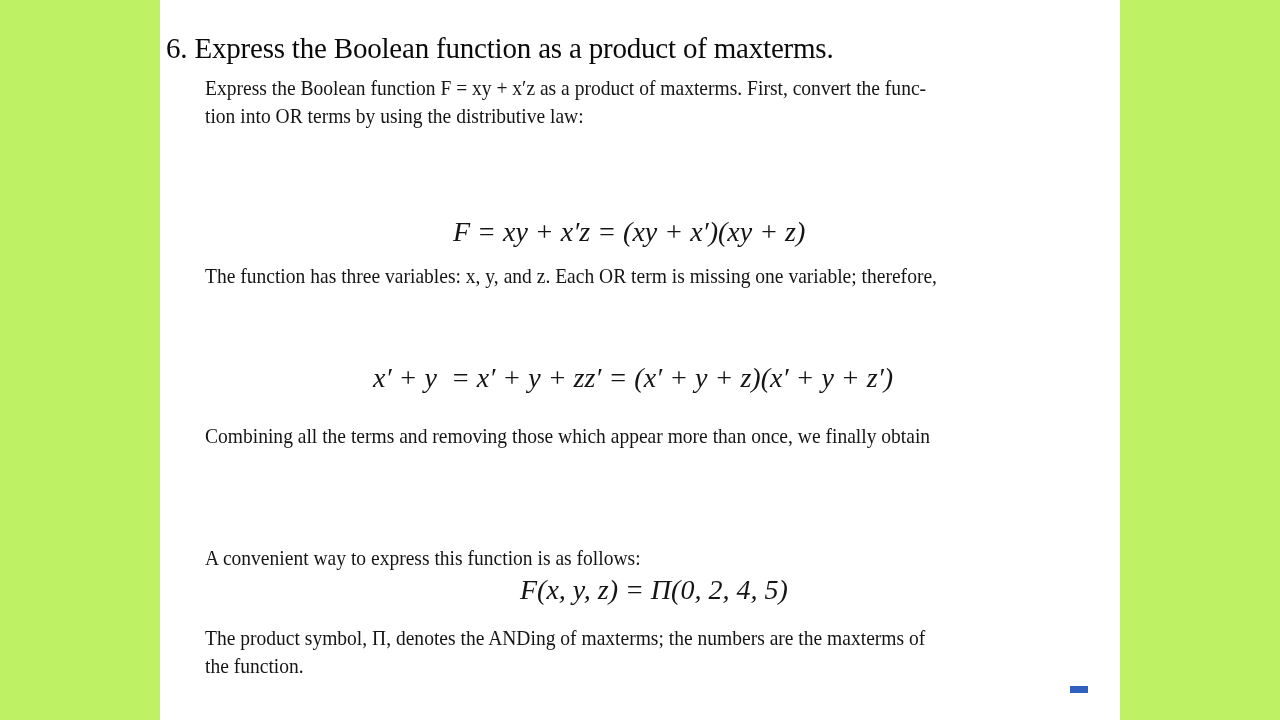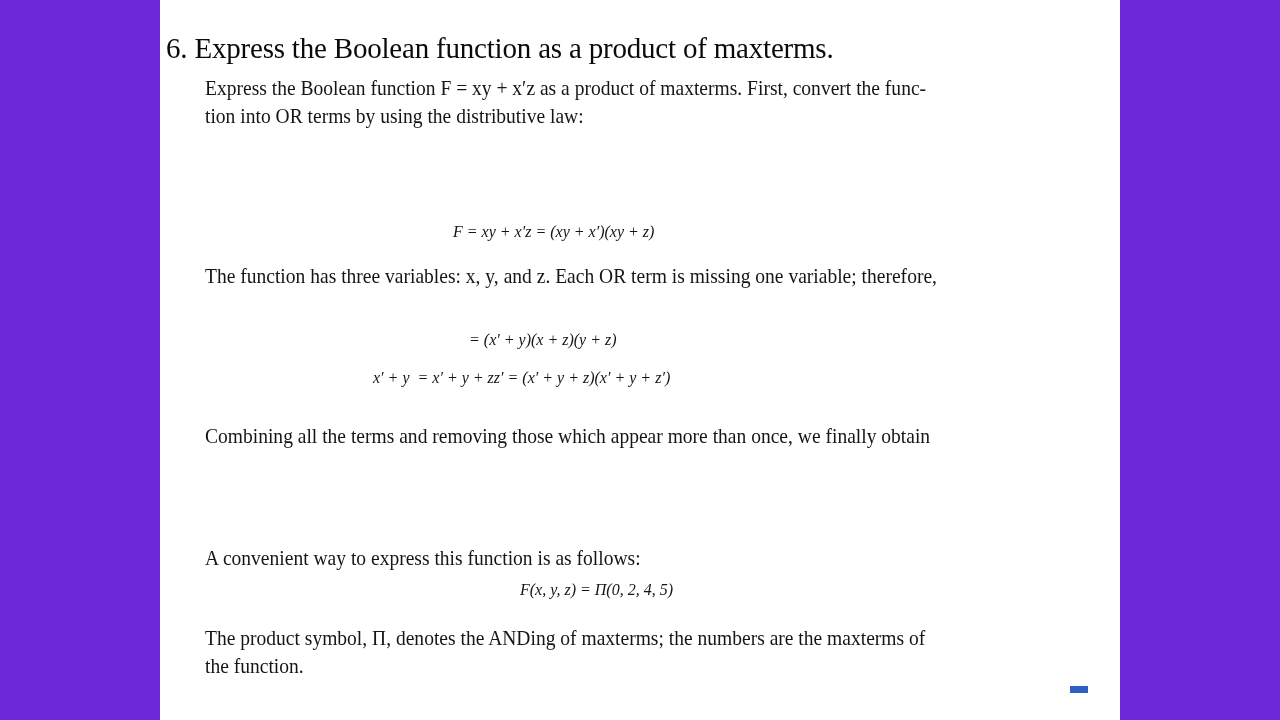--- a/index.html
+++ b/index.html
@@ -7,21 +7,22 @@
       padding: 0;
       width: 1280px;
       height: 720px;
       background: #000000;
       overflow: hidden;
     }
     .stage {
       position: relative;
       width: 1280px;
       height: 720px;
-      background: #6d28d9;
+      background: #bef264;
+      text-align: center;
     }
     .slide {
       position: absolute;
       left: 160px;
       top: 0;
       width: 960px;
       height: 720px;
       background: #ffffff;
       font-family: "Liberation Serif", "DejaVu Serif", serif;
       color: #111;
@@ -40,21 +41,21 @@
       left: 45px;
       font-size: 21px;
       line-height: 28px;
       white-space: nowrap;
       transform: scaleX(0.93);
       transform-origin: left top;
       color: #151515;
     }
     .eq {
       position: absolute;
-      font-size: 16px;
+      font-size: 28px;
       line-height: 36px;
       white-space: pre;
       color: #151515;
     }
     .eq .ln { display: block; }
     i, .it { font-style: italic; }
     .blue-mark {
       position: absolute;
       left: 910px;
       top: 686px;
@@ -69,21 +70,20 @@
 <div class="stage">
   <div class="slide">
 
     <div class="title">6. Express the Boolean function as a product of maxterms.</div>
 
     <div class="para" style="top:74px;">Express the Boolean function F = xy + x′z as a product of maxterms. First, convert the func-</div>
     <div class="para" style="top:102px;">tion into OR terms by using the distributive law:</div>
 
     <div class="eq" style="left:293px; top:142px;">
       <span class="ln it">F = xy + x′z = (xy + x′)(xy + z)</span>
-      <span class="ln it">    = (x′ + y)(x + z)(y + z)</span>
     </div>
 
     <div class="para" style="top:262px;">The function has three variables: x, y, and z. Each OR term is missing one variable; therefore,</div>
 
     <div class="eq" style="left:213px; top:288px;">
       <span class="ln it">x′ + y  = x′ + y + zz′ = (x′ + y + z)(x′ + y + z′)</span>
     </div>
 
     <div class="para" style="top:422px;">Combining all the terms and removing those which appear more than once, we finally obtain</div>
 

